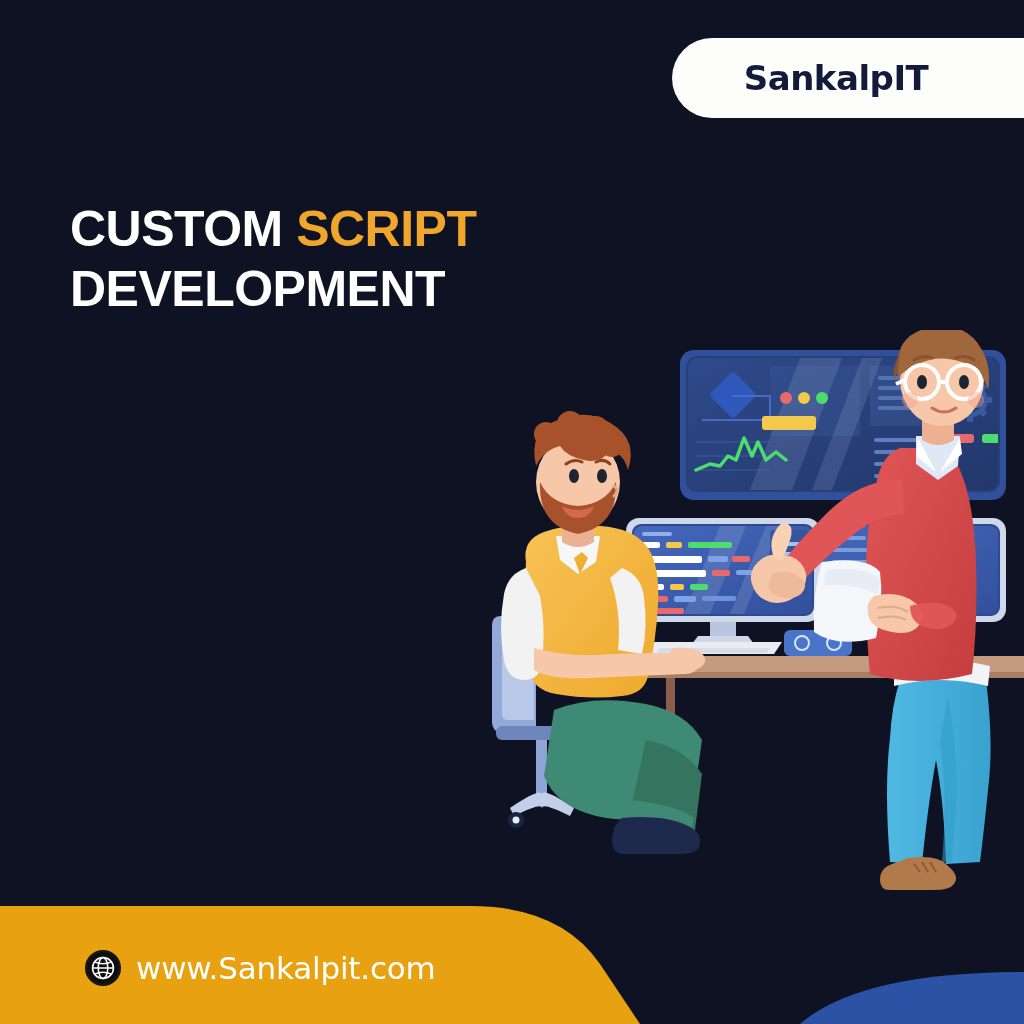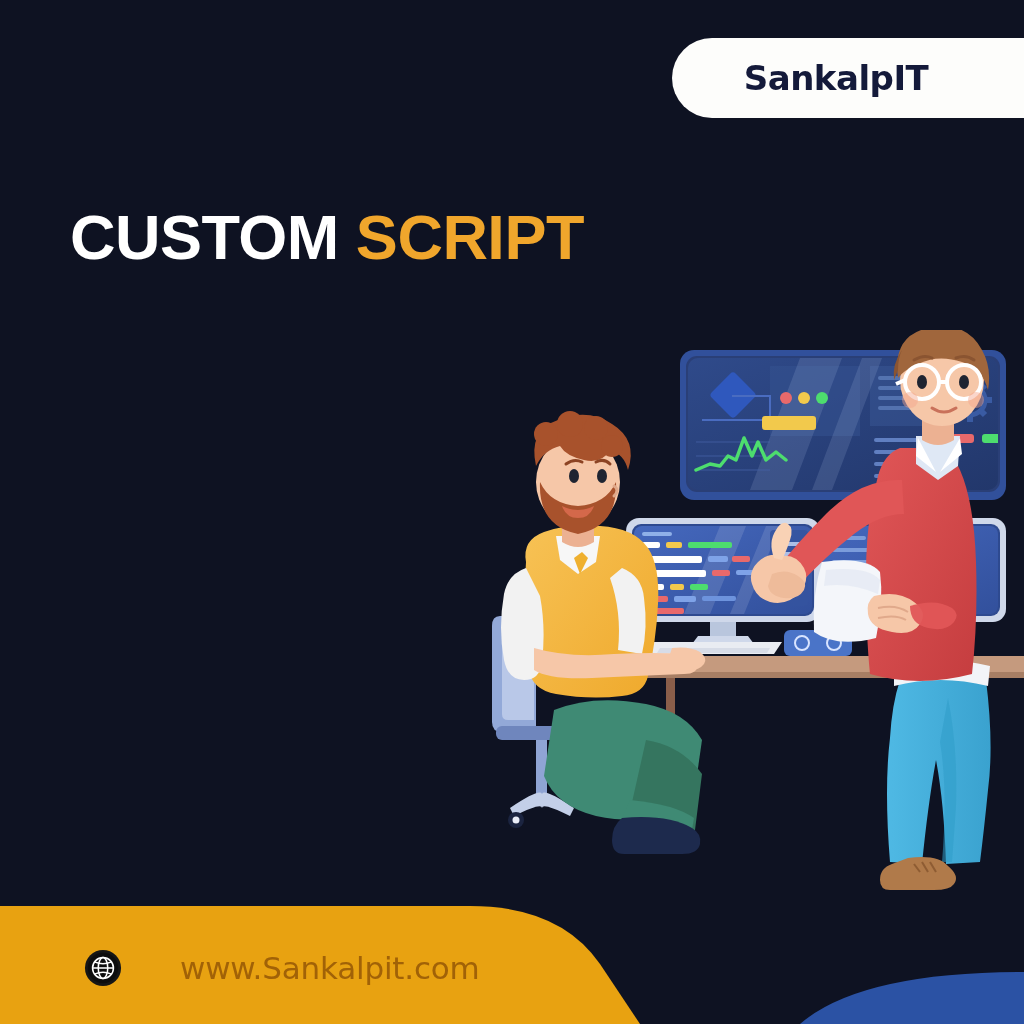--- a/index.html
+++ b/index.html
@@ -21,21 +21,21 @@
     box-sizing:border-box;padding-right:24px;
   }
   .logo-text{
     color:#141a3a;font-size:34px;font-weight:bold;letter-spacing:-0.5px;
     font-family:"DejaVu Sans", sans-serif;
   }
 
   
   .headline{
     position:absolute;left:70px;top:158px;width:620px;
-    font-size:63px;font-weight:bold;line-height:1.19;
+    font-size:50px;font-weight:bold;line-height:1.19;
     letter-spacing:-0.5px;color:#ffffff;
     font-family:"Liberation Sans", sans-serif;
     margin-top:42px;
   }
   .hl-accent{color:#f0a62c;}
   .hl-line2{display:block;}
 
   
   .subtitle{
     position:absolute;left:78px;top:345px;width:400px;
@@ -44,38 +44,39 @@
   }
 
   
   .footer-shapes{position:absolute;left:0;bottom:0;width:1024px;height:140px;}
   .footer-text{
     position:absolute;left:84px;bottom:37px;
     display:flex;align-items:center;gap:14px;
   }
   .globe-icon{width:38px;height:38px;display:block;}
   .site-url{
-    font-size:31px;color:#a16207;font-weight:400;
-    font-family:"DejaVu Sans", sans-serif;letter-spacing:-0.2px;margin-left:44px;
+    font-size:31px;color:#ffffff;font-weight:400;
+    font-family:"DejaVu Sans", sans-serif;letter-spacing:-0.2px;
   }
 
   
   .illustration{position:absolute;left:470px;top:330px;width:560px;height:560px;}
 </style>
 </head>
 <body>
 
 <div id="stage">
 
   <div class="logo-pill">
     <span class="logo-text">SankalpIT</span>
   </div>
 
   <h1 class="headline">
     <span>CUSTOM </span><span class="hl-accent">SCRIPT</span>
+    <span class="hl-line2">DEVELOPMENT</span>
   </h1>
 
 
   <svg class="illustration" viewBox="0 0 560 560">
     <defs>
       <linearGradient id="scr1" x1="0" y1="0" x2="1" y2="1">
         <stop offset="0%" stop-color="#2f4a8a"></stop>
           <stop offset="100%" stop-color="#22376b"></stop>
       </linearGradient>
       <linearGradient id="scr2" x1="0" y1="0" x2="1" y2="1">

